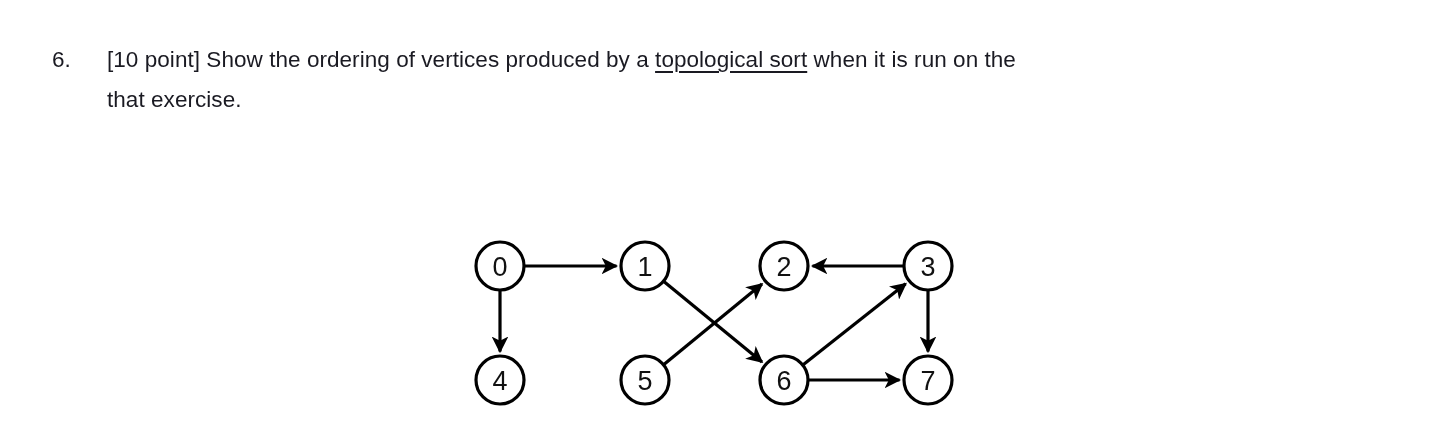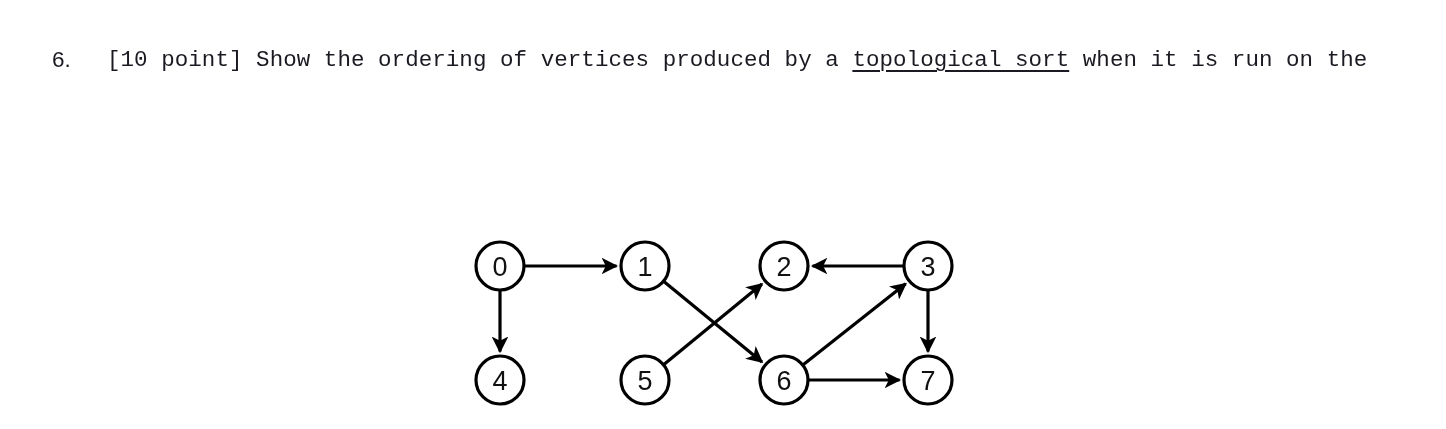--- a/index.html
+++ b/index.html
@@ -36,21 +36,20 @@
 
   .q-body {
     position: absolute;
     left: 107px;
     top: 40px;
     width: 1280px;
     font-size: 22.5px;
     line-height: 40px;
     color: #1a1a22;
     letter-spacing: 0.05px;
-    font-family: Liberation Mono, monospace;
   }
 
   .q-line {
     white-space: nowrap;
     height: 40px;
   }
 
   .q-underline {
     text-decoration: underline;
     text-decoration-thickness: 1.5px;
@@ -86,20 +85,21 @@
     fill: none;
   }
 </style>
 </head>
 <body>
 
 <div id="question-block">
   <div class="q-number">6.</div>
   <div class="q-body">
     <div class="q-line"><span>[10 point] Show the ordering of vertices produced by a </span><span class="q-underline">topological sort</span><span> when it is run on the</span></div>
+    <div class="q-line"><span>that exercise.</span></div>
   </div>
 </div>
 
 <div id="graph-figure">
   <svg id="graph-svg" width="540" height="200" viewBox="0 0 540 200">
     <defs>
       <marker id="arrow" viewBox="0 0 10 10" refX="9" refY="5" markerWidth="5.2" markerHeight="5.2" orient="auto-start-reverse">
         <path d="M 0 0 L 10 5 L 0 10 L 2.6 5 z" fill="#000000"></path>
       </marker>
     </defs>

